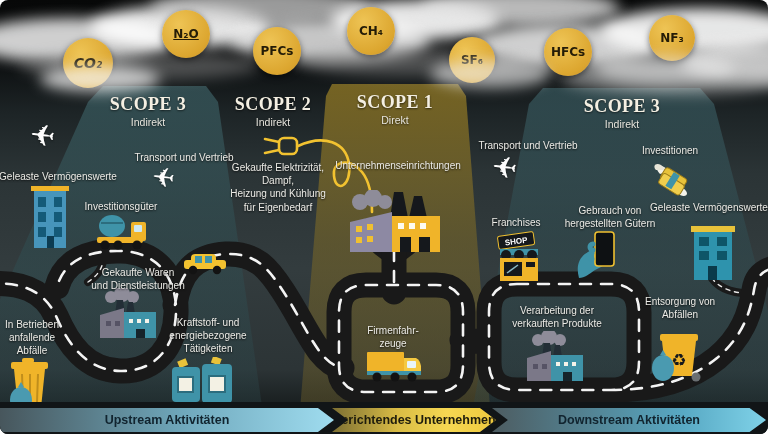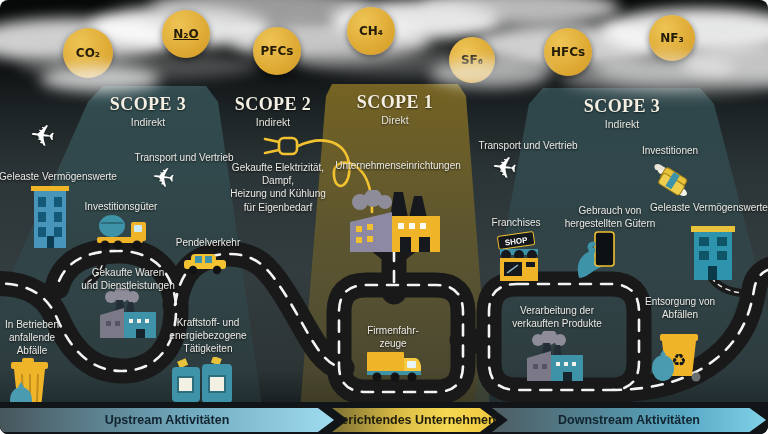--- a/index.html
+++ b/index.html
@@ -252,22 +252,21 @@
     <polygon points="12,17 46,17 42,52 16,52" fill="#f0b429"></polygon>
     <text x="29" y="42" text-anchor="middle" font-size="17" fill="#15181c" font-family="DejaVu Sans, sans-serif">♻</text>
     <ellipse cx="13" cy="44" rx="11" ry="13" fill="#4a9ab0"></ellipse>
     <path d="M10 31 L16 31 L13 26 Z" fill="#4a9ab0"></path>
     <circle cx="46" cy="53" r="4.5" fill="#6a6f72"></circle>
   </svg>
 
   <div class="lbl" style="left:122px;top:151px;width:124px;">Transport und Vertrieb</div>
   <div class="lbl sm" style="left:-1px;top:170px;width:118px;">Geleaste Vermögenswerte</div>
   <div class="lbl" style="left:71px;top:200px;width:100px;">Investitionsgüter</div>
-  <div class="lbl" style="left:156px;top:236px;width:104px;">Pendelverkehr</div>
-  <div class="lbl" style="left:66px;top:266px;width:124px;">Gekaufte Waren
+  <div class="lbl" style="left:76px;top:266px;width:124px;">Gekaufte Waren
 und Dienstleistungen</div>
   <div class="lbl" style="left:-4px;top:318px;width:72px;">In Betrieben
 anfallende
 Abfälle</div>
   <div class="lbl" style="left:146px;top:316px;width:124px;">Kraftstoff- und
 energiebezogene
 Tätigkeiten</div>
   <div class="lbl" style="left:216px;top:161px;width:124px;">Gekaufte Elektrizität,
 Dampf,
 Heizung und Kühlung
@@ -295,21 +294,21 @@
   <div class="cloud" style="left:470px;top:24px;width:190px;height:44px;background:#f2f2f2;opacity:.85;"></div>
   <div class="cloud" style="left:600px;top:8px;width:200px;height:46px;background:#ffffff;opacity:.9;"></div>
   <div class="cloud" style="left:680px;top:42px;width:160px;height:40px;background:#eeeeee;opacity:.8;"></div>
   <div class="cloud" style="left:20px;top:52px;width:240px;height:28px;background:#8a8a8a;opacity:.5;"></div>
   <div class="cloud" style="left:300px;top:48px;width:220px;height:28px;background:#9a9a9a;opacity:.45;"></div>
   <div class="cloud" style="left:560px;top:60px;width:240px;height:34px;background:#cccccc;opacity:.55;"></div>
   <div class="cloud front" style="left:40px;top:66px;width:120px;height:26px;background:#f5f5f5;opacity:.75;"></div>
   <div class="cloud front" style="left:430px;top:60px;width:120px;height:28px;background:#efefef;opacity:.65;"></div>
   <div class="cloud front" style="left:595px;top:55px;width:140px;height:28px;background:#f2f2f2;opacity:.55;"></div>
 
-  <div class="gas" style="left:63px;top:28px;width:50px;height:50px;font-size:12px;">CO₂</div>
+  <div class="gas" style="left:63px;top:38px;width:50px;height:50px;font-size:14px;font-style:italic;">CO₂</div>
   <div class="gas" style="left:162px;top:10px;width:48px;height:48px;text-decoration:underline;">N₂O</div>
   <div class="gas" style="left:253px;top:27px;width:48px;height:48px;">PFCs</div>
   <div class="gas" style="left:347px;top:7px;width:48px;height:48px;">CH₄</div>
   <div class="gas" style="left:449px;top:37px;width:46px;height:46px;">SF₆</div>
   <div class="gas" style="left:544px;top:28px;width:48px;height:48px;">HFCs</div>
   <div class="gas" style="left:649px;top:15px;width:46px;height:46px;">NF₃</div>
 
   <div class="scope-h" style="left:88px;top:94px;width:120px;">
     <div class="t">SCOPE 3</div>
     <div class="s">Indirekt</div>

